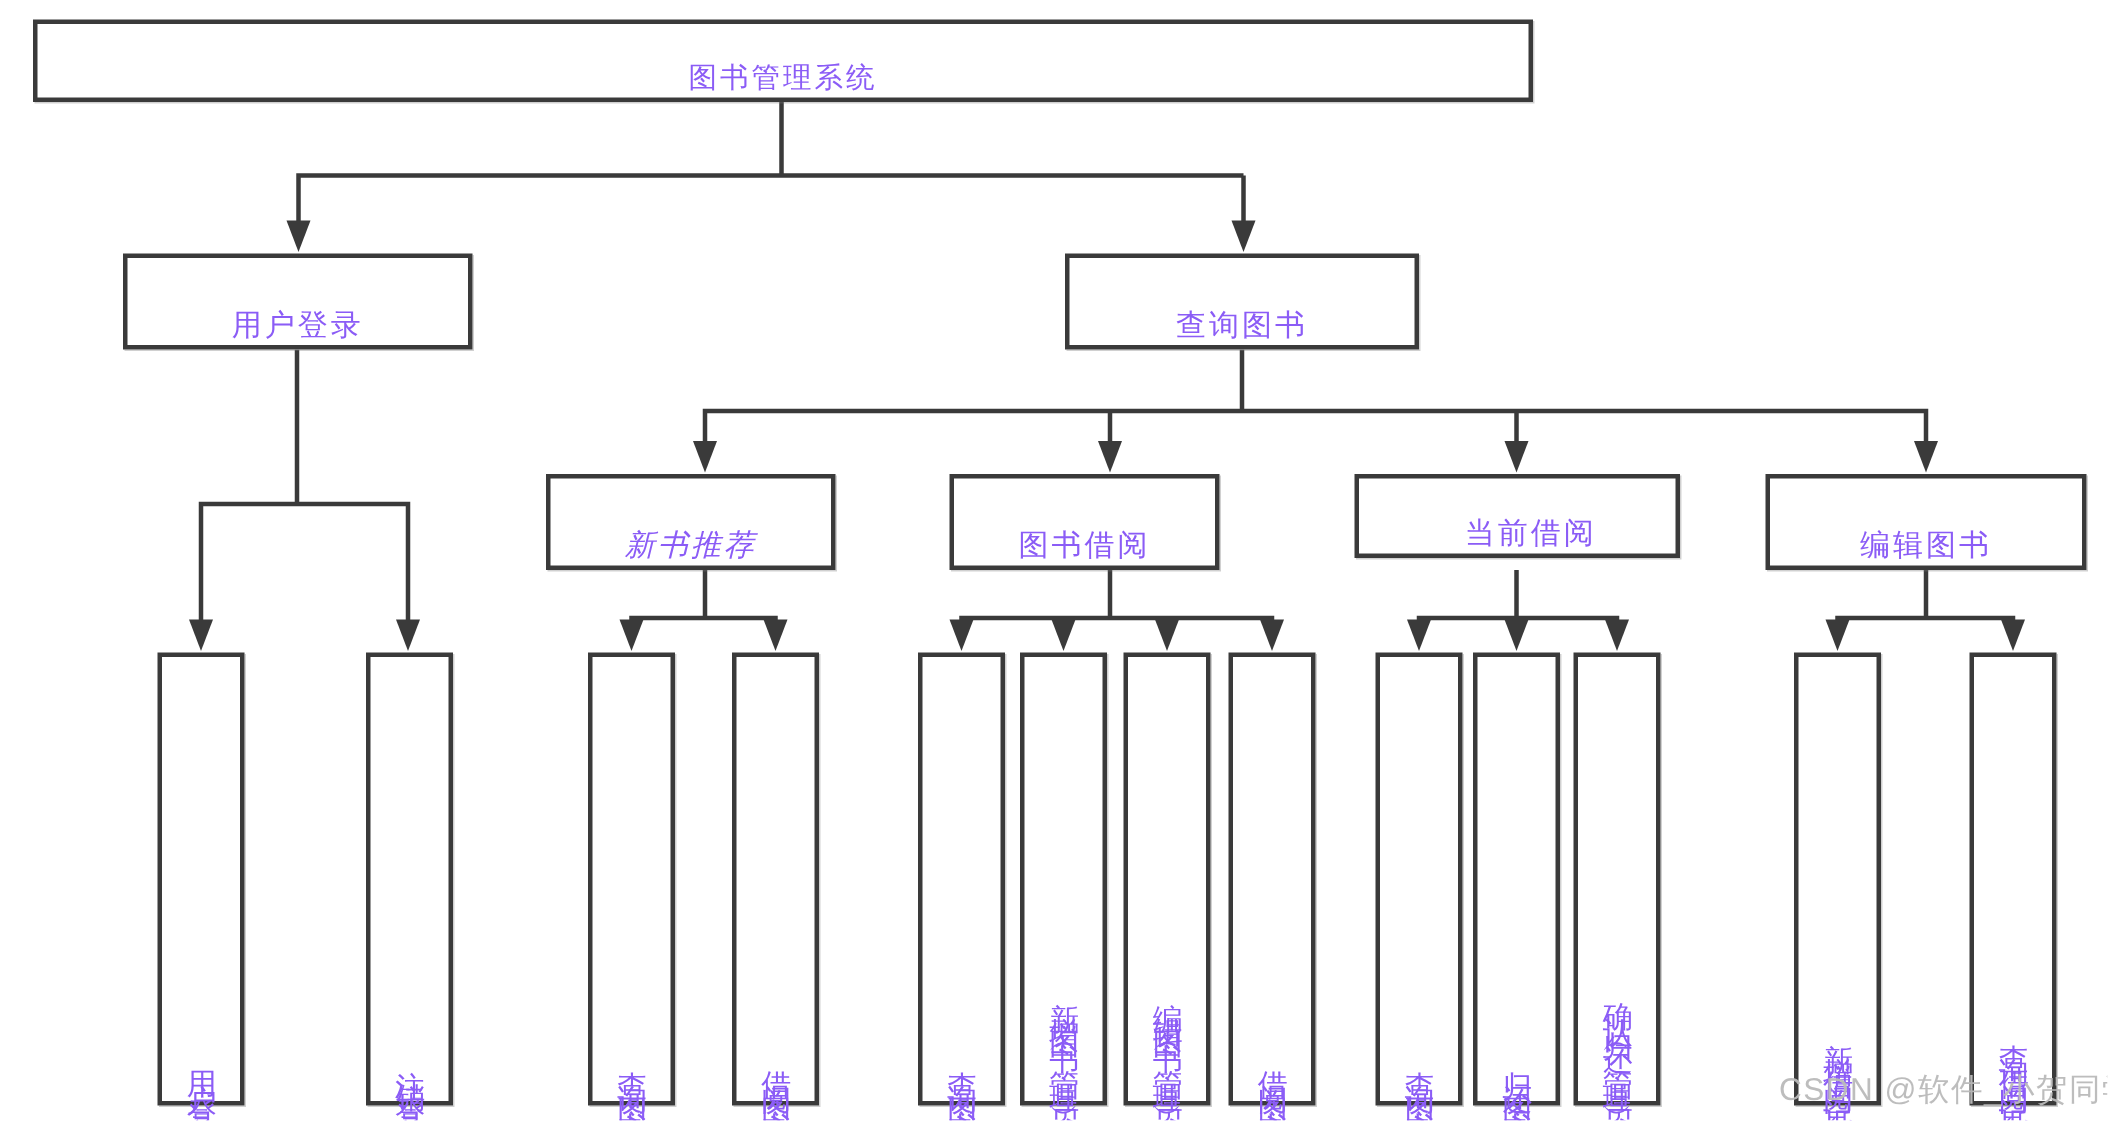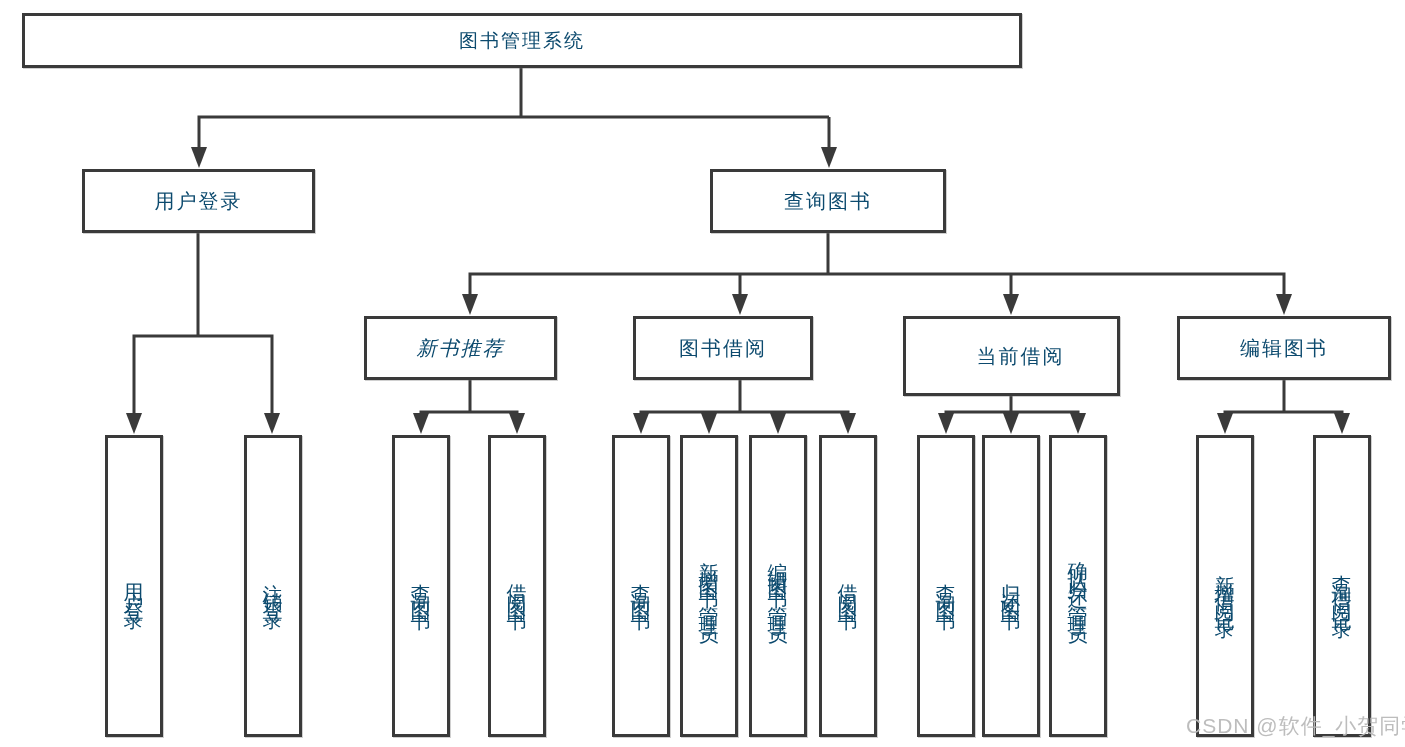--- a/index.html
+++ b/index.html
@@ -15,23 +15,23 @@
     position: absolute;
     left: 0; top: 0;
     width: 1405px; height: 747px;
   }
   .box {
     position: absolute;
     box-sizing: border-box;
     background: #ffffff;
     border: 3px solid #3a3a3a;
     display: flex;
-    align-items: center;
+    align-items: flex-end;
     justify-content: center;
-    color: #0c4a6e;
+    color: #8b5cf6;
     font-size: 20px;
     letter-spacing: 2px;
     text-align: center;
     box-shadow: 1px 1px 0 rgba(120,120,120,0.35);
   }
   .box.root { font-size: 19px; }
   .box.vert span {
     writing-mode: vertical-rl;
     text-orientation: mixed;
     letter-spacing: 9px;
@@ -111,21 +111,21 @@
   <div class="box" style="left:710px; top:169px; width:236px; height:64px;">
     <span>查询图书</span>
   </div>
 
   <div class="box" style="left:364px; top:316px; width:193px; height:64px;font-style:italic;">
     <span>新书推荐</span>
   </div>
   <div class="box" style="left:633px; top:316px; width:180px; height:64px;">
     <span>图书借阅</span>
   </div>
-  <div class="box" style="left:903px; top:316px; width:217px; height:80px;padding-left:18px;">
+  <div class="box" style="left:903px; top:316px; width:217px; height:56px;padding-left:18px;">
     <span>当前借阅</span>
   </div>
   <div class="box" style="left:1177px; top:316px; width:214px; height:64px;">
     <span>编辑图书</span>
   </div>
 
   <div class="box vert" style="left:105px; top:435px; width:58px; height:302px;">
     <span>用户登录</span>
   </div>
   <div class="box vert" style="left:244px; top:435px; width:58px; height:302px;">

